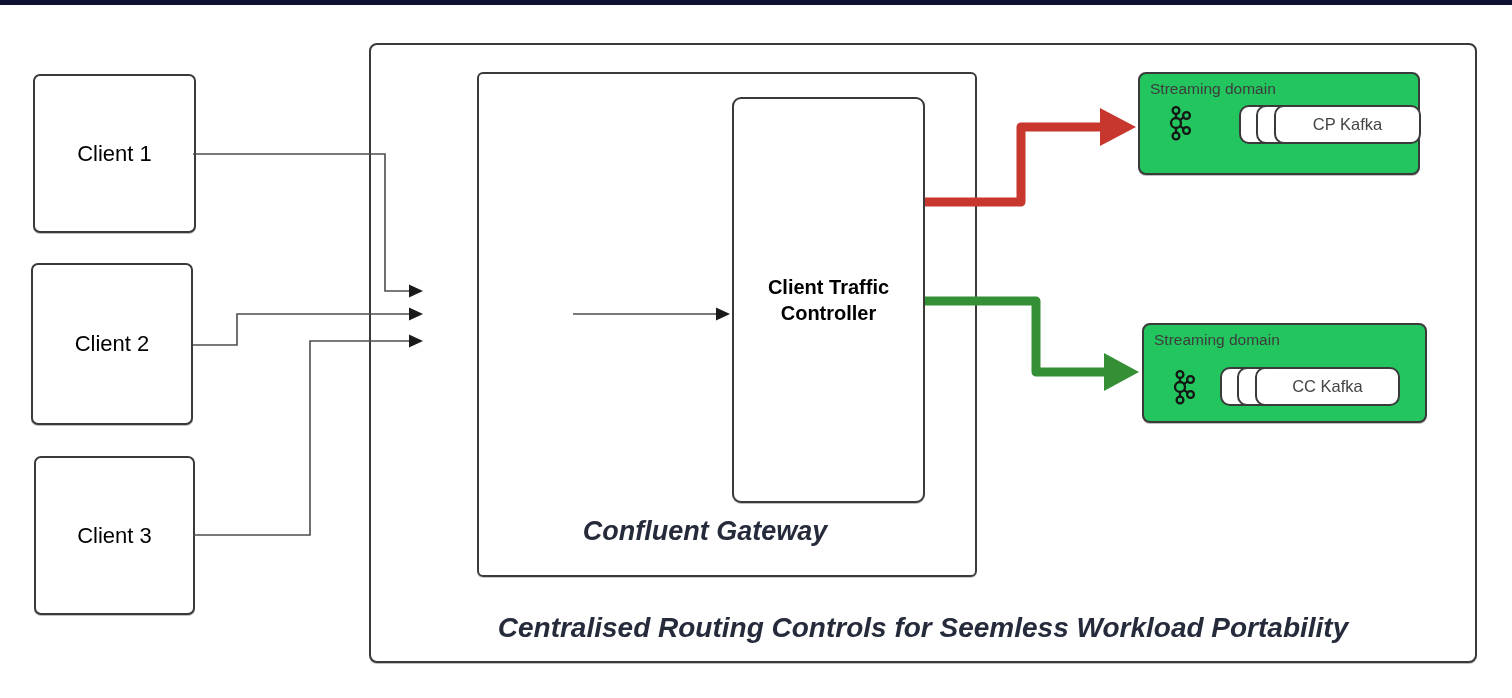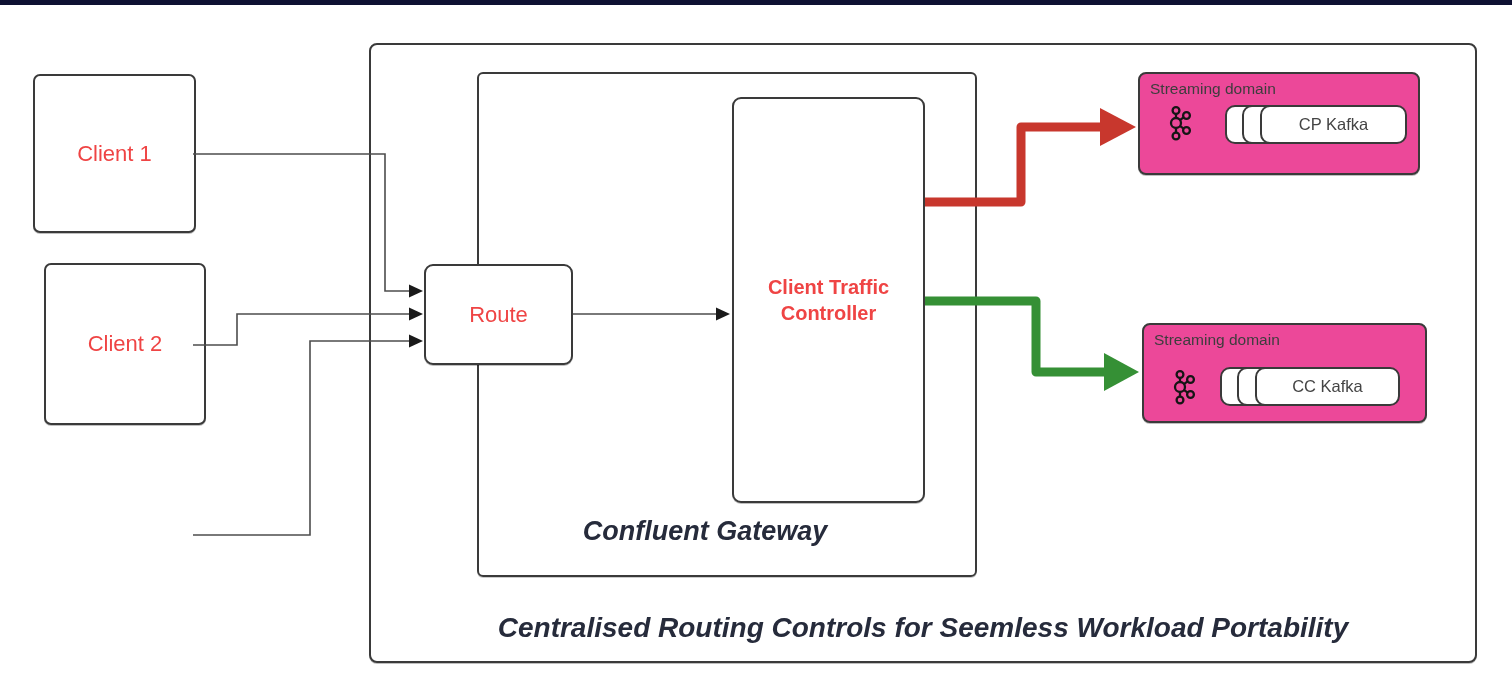--- a/index.html
+++ b/index.html
@@ -19,30 +19,30 @@
   .node {
     background: #ffffff;
     border: 2px solid #3a3a3a;
     box-shadow: 0 1px 0 rgba(0,0,0,0.25);
   }
   .label-center {
     display: flex;
     align-items: center;
     justify-content: center;
     text-align: center;
-    color: #ef4444;
+    color: #000000;
   }
   .client-box {
     left: 0; top: 0;
     width: 162px; height: 160px;
     border-radius: 7px;
     font-size: 22px;
   }
   #client-1 { left: 33px;  top: 74px;  width: 163px; height: 159px; }
-  #client-2 { left: 44px;  top: 263px; width: 162px; height: 162px; }
+  #client-2 { left: 31px;  top: 263px; width: 162px; height: 162px; }
   #client-3 { left: 34px;  top: 456px; width: 161px; height: 159px; }
 
   #outer-box {
     left: 369px; top: 43px;
     width: 1108px; height: 620px;
     border-radius: 8px;
     background: #ffffff;
   }
   #gateway-box {
     left: 477px; top: 72px;
@@ -61,21 +61,21 @@
     left: 732px; top: 97px;
     width: 193px; height: 406px;
     border-radius: 9px;
     font-size: 20px;
     line-height: 1.3;
     padding: 0 14px;
     font-weight: bold;
   }
   .domain-box {
     border-radius: 8px;
-    background: #ec4899;
+    background: #22c55e;
   }
   #domain-1 { left: 1138px; top: 72px;  width: 282px; height: 103px; }
   #domain-2 { left: 1142px; top: 323px; width: 285px; height: 100px; }
   .domain-label {
     position: absolute;
     left: 10px; top: 6px;
     font-size: 15.5px;
     color: #3d3d3d;
   }
   .kafka-icon { position: absolute; }
@@ -89,21 +89,21 @@
     border-radius: 10px;
     box-sizing: border-box;
   }
   .kcard-front {
     display: flex;
     align-items: center;
     justify-content: center;
     font-size: 16.5px;
     color: #444444;
   }
-  #domain-1 .kcard { top: 31px; width: 147px; }
+  #domain-1 .kcard { top: 31px; width: 147px; margin-left: 14px; }
   #domain-1 .kcard.c1 { left: 85px; }
   #domain-1 .kcard.c2 { left: 102px; }
   #domain-1 .kcard.c3 { left: 120px; }
   #domain-2 .kcard { top: 42px; width: 145px; }
   #domain-2 .kcard.c1 { left: 76px; }
   #domain-2 .kcard.c2 { left: 93px; }
   #domain-2 .kcard.c3 { left: 111px; }
 
   .diagram-title {
     position: absolute;
@@ -146,24 +146,24 @@
   <div id="outer-box" class="abs node"></div>
 
   <div id="gateway-box" class="abs node"></div>
 
   <div id="client-1" class="abs node label-center client-box">
     <span>Client 1</span>
   </div>
   <div id="client-2" class="abs node label-center client-box">
     <span>Client 2</span>
   </div>
-
-  <div id="route-box" class="abs node label-center">
-    <span>Route</span>
-  </div>
+  <div id="client-3" class="abs node label-center client-box">
+    <span>Client 3</span>
+  </div>
+
 
   <div id="controller-box" class="abs node label-center">
     <span>Client Traffic Controller</span>
   </div>
 
   <div id="domain-1" class="abs node domain-box">
     <div class="domain-label">Streaming domain</div>
     <svg class="kafka-icon" width="27" height="40" viewBox="0 0 27 40">
       <g class="kglyph">
         <circle cx="9" cy="6.5" r="3.4"></circle>

